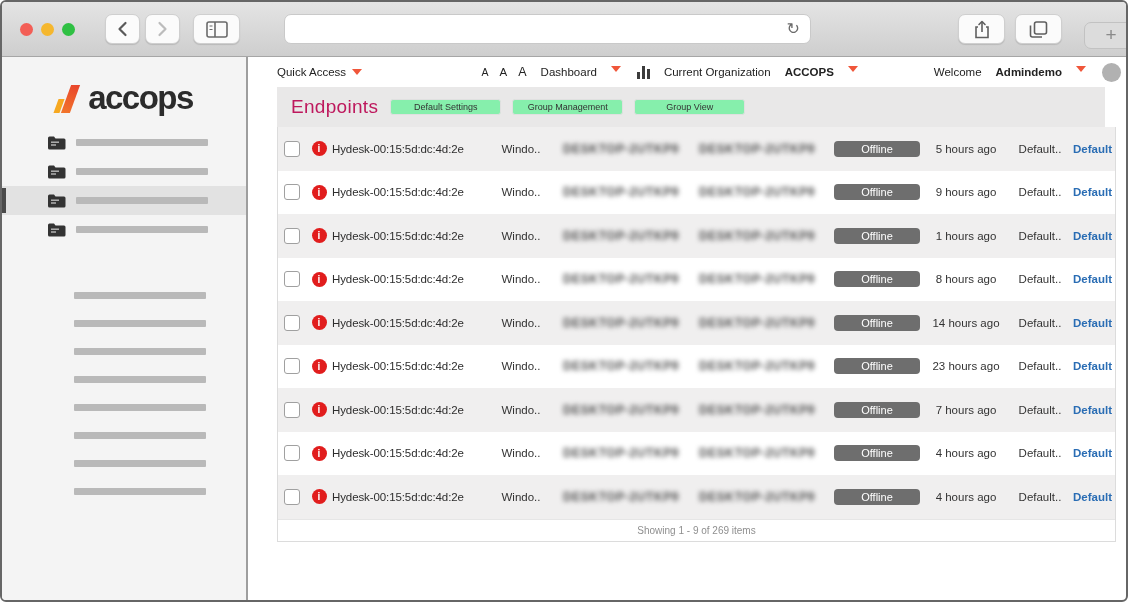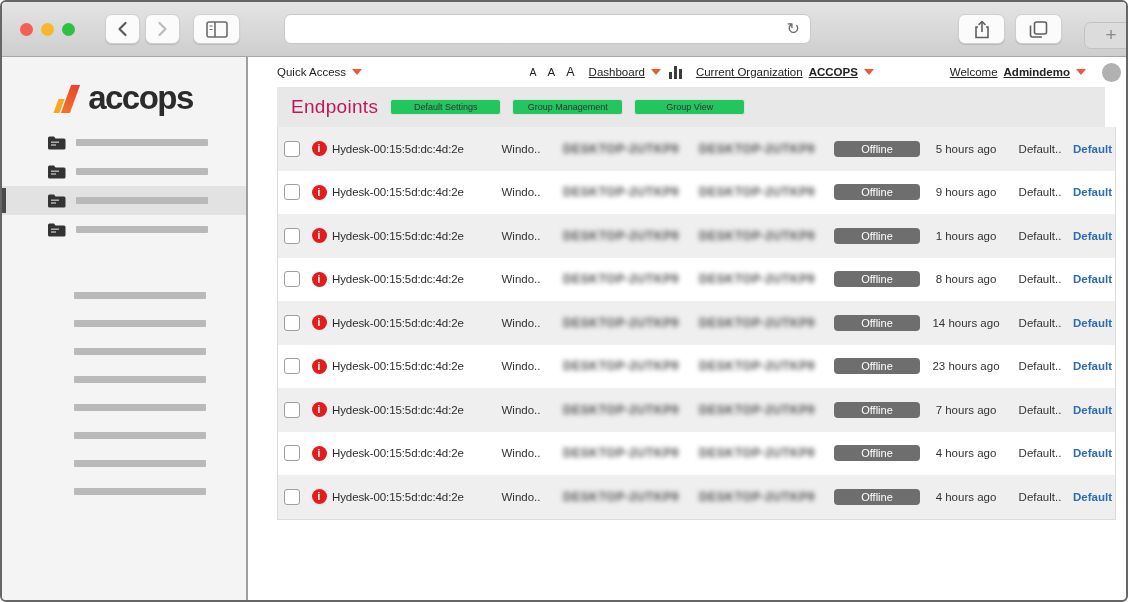--- a/index.html
+++ b/index.html
@@ -84,36 +84,36 @@
   
   .topbar { height:30px; display:flex; align-items:center; padding-right:5px; font-size:11.5px; color:#222; }
   .qa { display:flex; align-items:center; gap:6px; font-weight:500; }
   .caret {
     width:0; height:0; border-left:5px solid transparent; border-right:5px solid transparent;
     border-top:6px solid var(--accent,#f0563a);
   }
   .tb-right { margin-left:auto; display:flex; align-items:center; gap:14px; }
   .aaa { display:flex; align-items:baseline; gap:11px; font-weight:500; }
   .aaa span:nth-child(1){ font-size:10.5px; } .aaa span:nth-child(2){ font-size:11.5px; } .aaa span:nth-child(3){ font-size:12.5px; }
-  .grp { display:flex; align-items:center; gap:6px;text-decoration:underline; }
+  .grp { display:flex; gap:14px; }
   .chart-ic { display:flex; align-items:flex-end; gap:2px; height:13px; margin-left:2px; }
   .chart-ic i { display:block; width:3px; background:#3c3c3c; }
   .chart-ic i:nth-child(1){ height:7px; } .chart-ic i:nth-child(2){ height:13px; } .chart-ic i:nth-child(3){ height:10px; }
   .bold { font-weight:700; }
   .welcome-grp { margin-left:62px; }
   .avatar { width:19px; height:19px; border-radius:50%; background:#b1b1b1; margin-left:2px; }
 
   
   .page-head {
     height:40px; background:#e9e8e8; margin-right:21px;
     display:flex; align-items:center; padding-left:14px; gap:11px;
   }
   .page-title { font-size:19px; color:#be185d; font-weight:500; letter-spacing:.3px; margin-right:1px; }
   .action-btn {
-    width:111px; height:16px; background:#22c55e; border:1px solid #e0e0e0; border-radius:3px;
+    width:111px; height:16px; background:#86efac; border:1px solid #e0e0e0; border-radius:3px;
     font-size:9px; color:#333; font-family:inherit;
     display:flex; align-items:center; justify-content:center;
   }
 
   
   .card { width:839px; border:1px solid #dcdcdc; border-top:none; background:#fff; }
   .grid-row {
     display:grid;
     grid-template-columns:28px 26px 150px 78px 122px 150px 90px 88px 60px 1fr;
     align-items:center;
@@ -442,17 +442,20 @@
     <div class="cell">Windo..</div>
     <div class="cell blur">DESKTOP-2UTKP9</div>
     <div class="cell blur">DESKTOP-2UTKP9</div>
     <div class="cell"><span class="badge">Offline</span></div>
     <div class="cell">4 hours ago</div>
     <div class="cell">Default..</div>
     <div class="cell"><span class="group-link">Default</span></div>
   </div>
 </div>
 
+        <div class="tfoot">
+          <span>Showing 1 - 9 of 269 items</span>
+        </div>
       </div>
 
     </div>
   </div>
 </div>
 
 </body></html>

